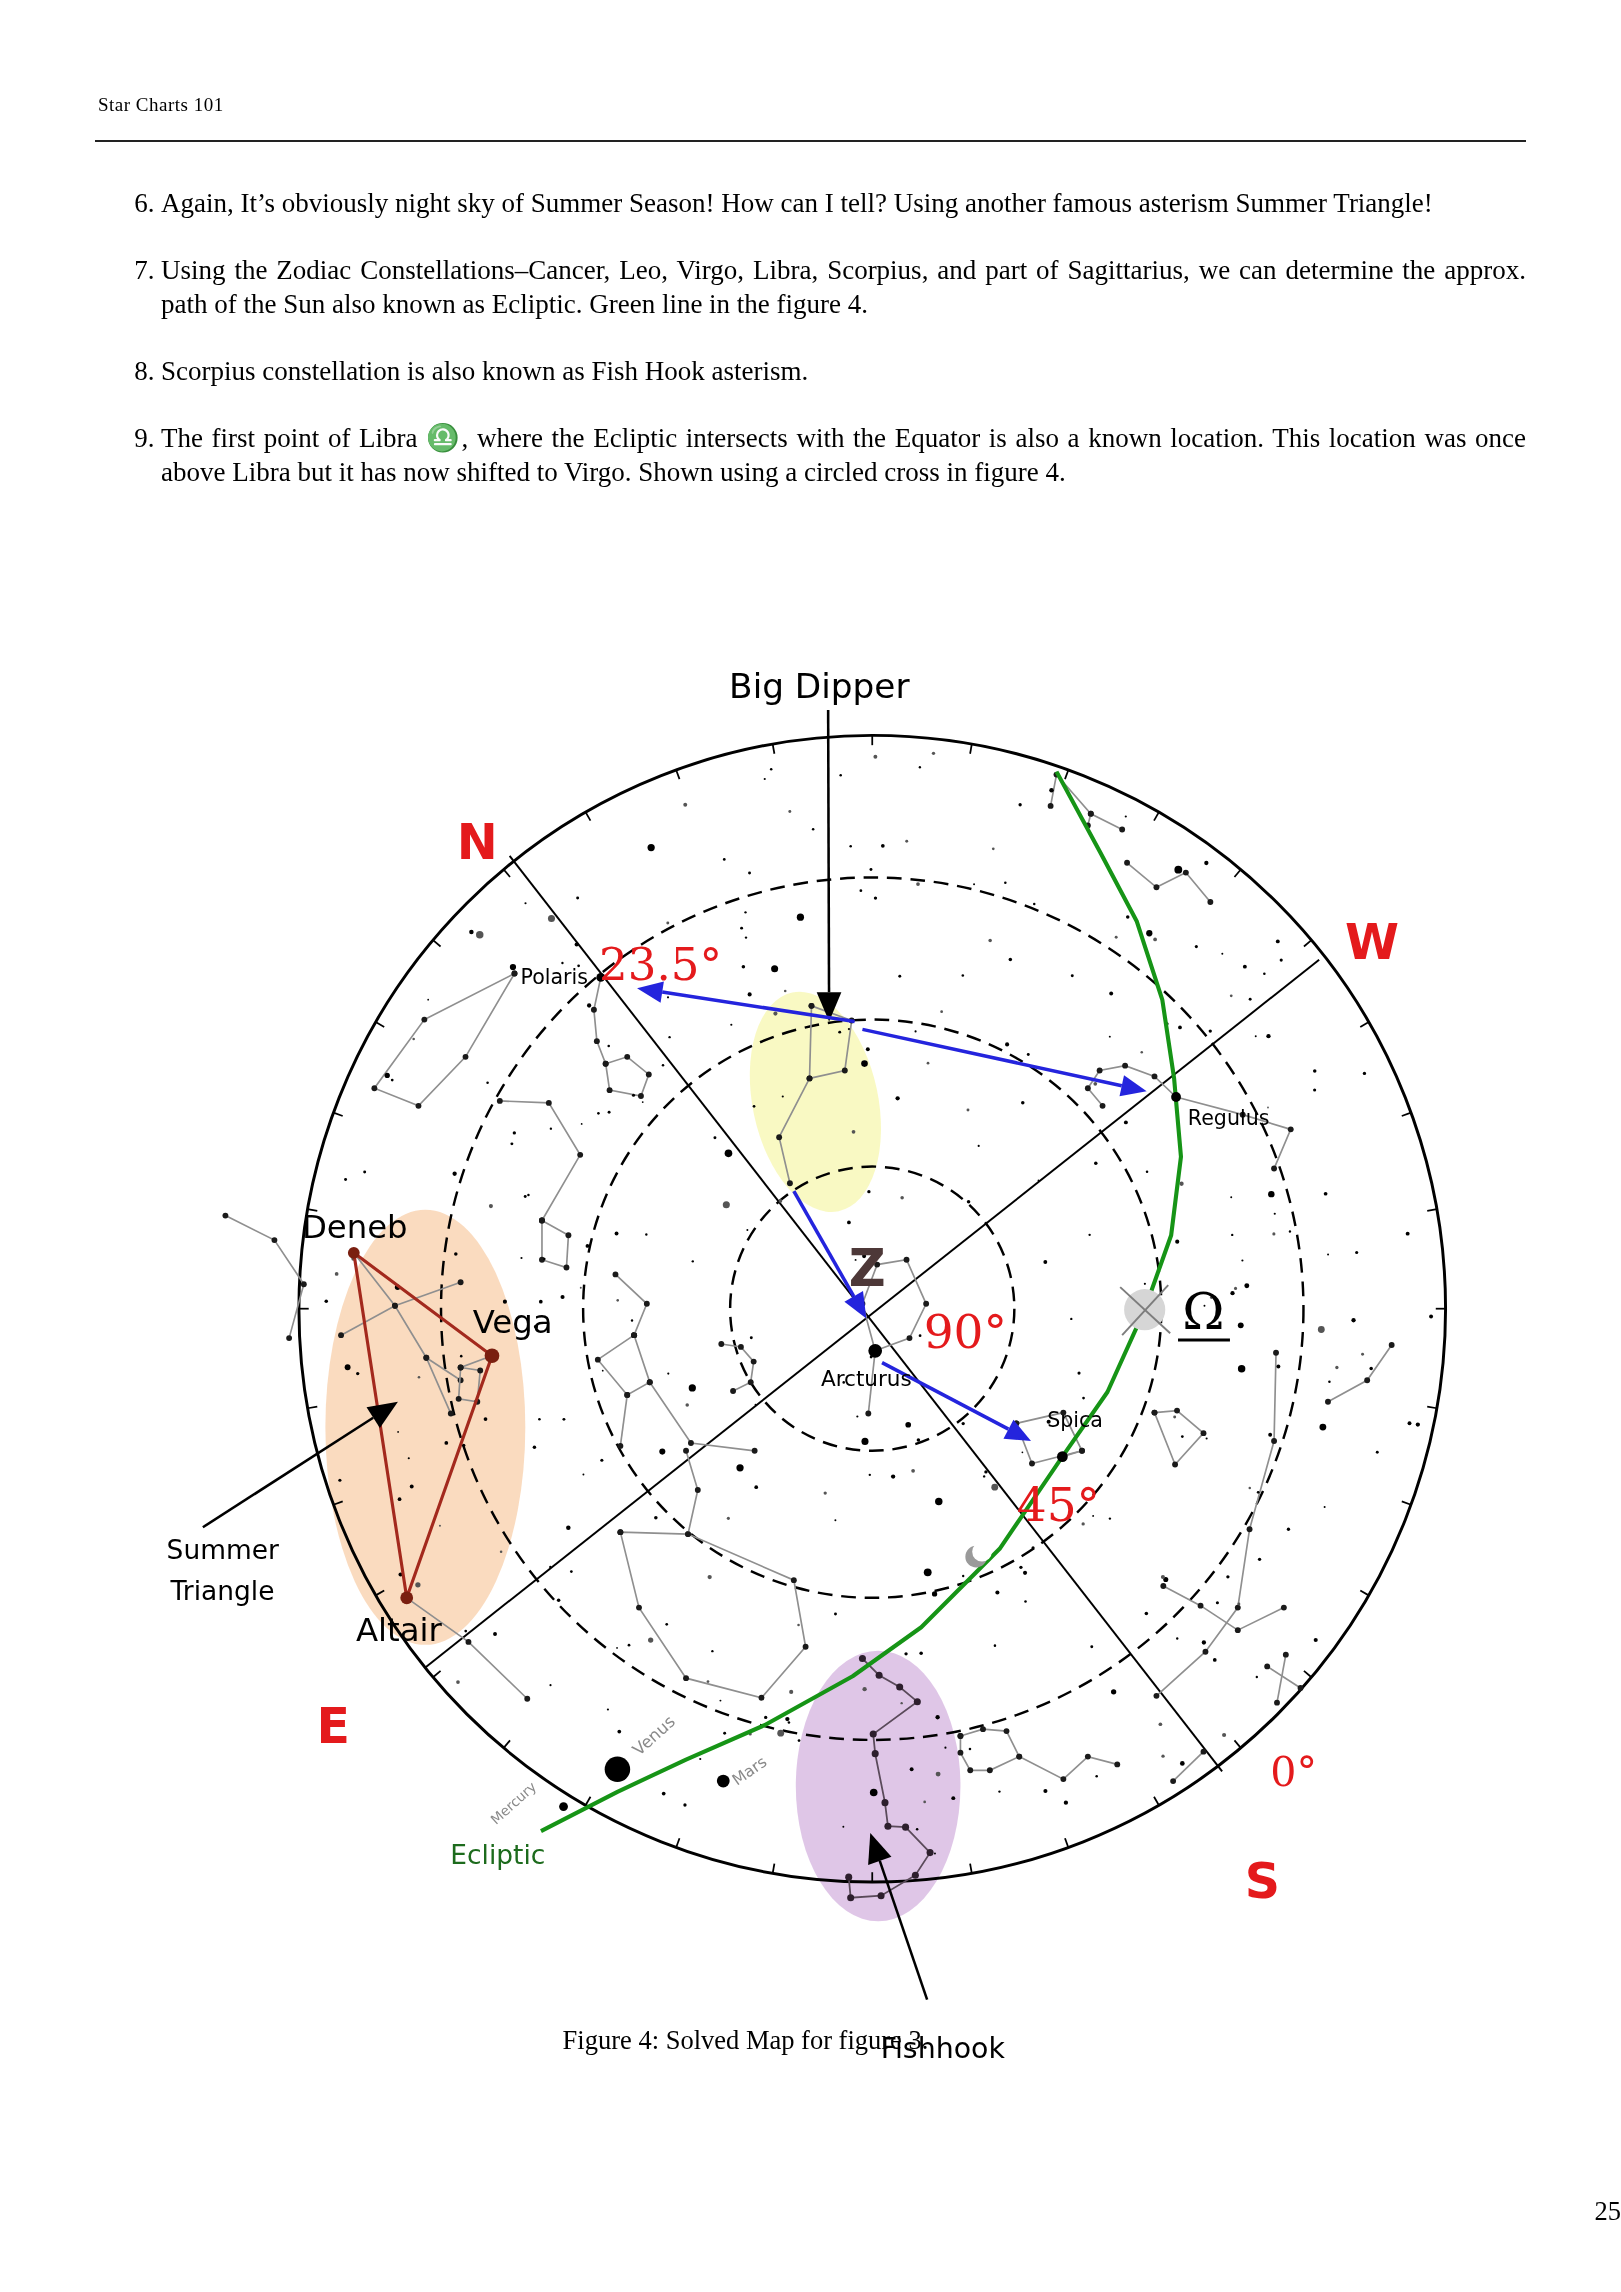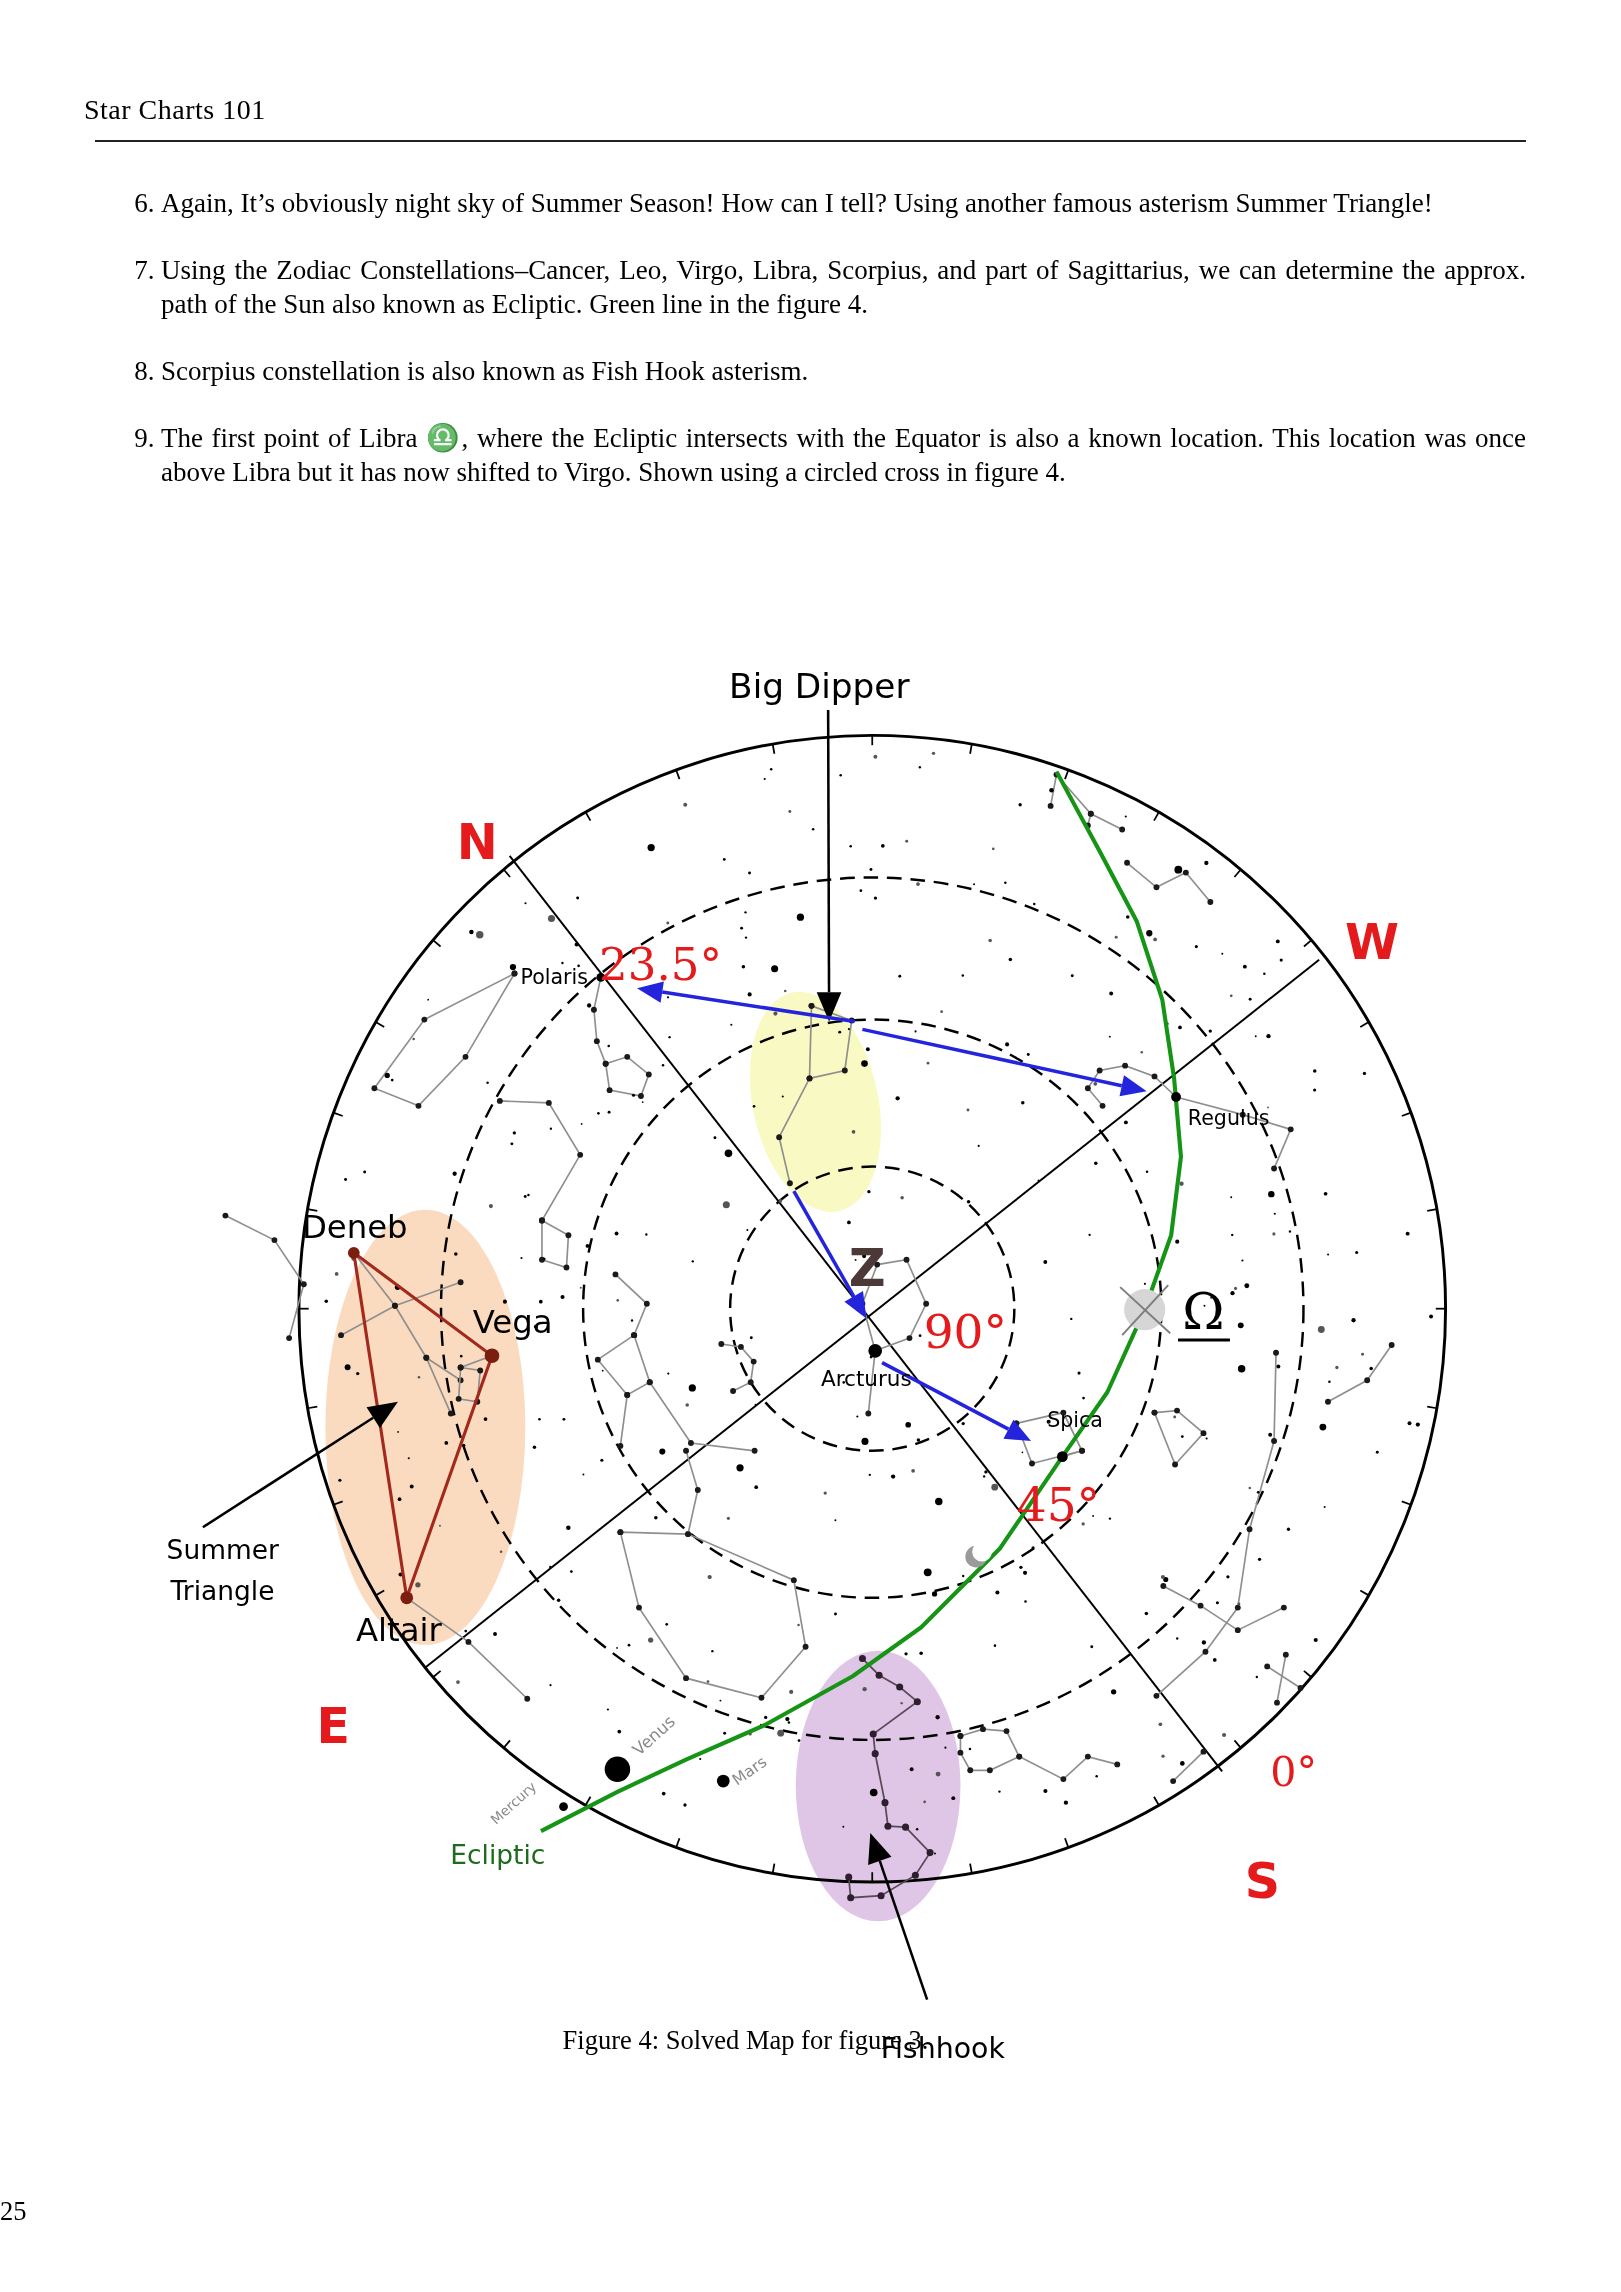--- a/index.html
+++ b/index.html
@@ -1,25 +1,25 @@
 <!DOCTYPE html>
 <html><head>
 <meta charset="utf-8">
 <style>
   html,body{margin:0;padding:0;background:#888;}
   .page{position:relative;width:1621px;height:2293px;background:#ffffff;margin:0 auto;
         font-family:"Liberation Serif","DejaVu Serif",serif;color:#000;overflow:hidden;}
-  .hdr{position:absolute;left:84px;top:94px;font-size:28px;letter-spacing:0.5px;}
+  .hdr{position:absolute;left:98px;top:94px;font-size:19px;letter-spacing:0.5px;}
   .hdr-rule{position:absolute;left:95px;top:140px;width:1431px;height:2px;background:#222;}
   .items{position:absolute;left:96px;top:186px;width:1430px;}
   .item{position:relative;margin-bottom:33px;font-size:27px;line-height:34px;}
   .item-num{position:absolute;left:17.6px;width:41px;text-align:right;}
   .item-text{margin-left:65px;text-align:justify;font-family:Liberation Serif, serif;}
   .fig-caption{position:absolute;left:0;top:2025px;width:1491px;text-align:center;font-size:26.5px;}
-  .page-num{position:absolute;left:0;top:2196px;width:1621px;text-align:left;font-size:26.5px;}
+  .page-num{position:absolute;left:0;top:2196px;width:1621px;text-align:right;font-size:26.5px;}
   svg.skymap{position:absolute;left:0;top:0;}
   text{user-select:none;}
 </style>
 </head>
 <body>
 
 <div class="page">
 
   <div class="hdr">Star Charts 101</div>
   <div class="hdr-rule"></div>

